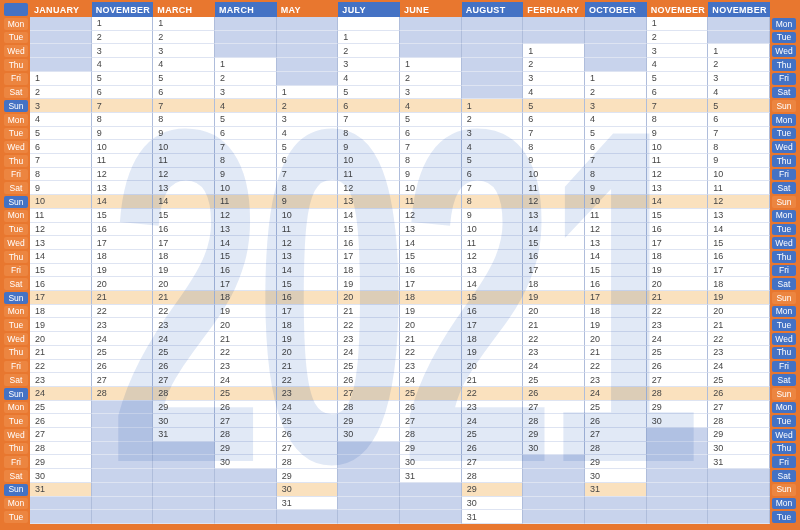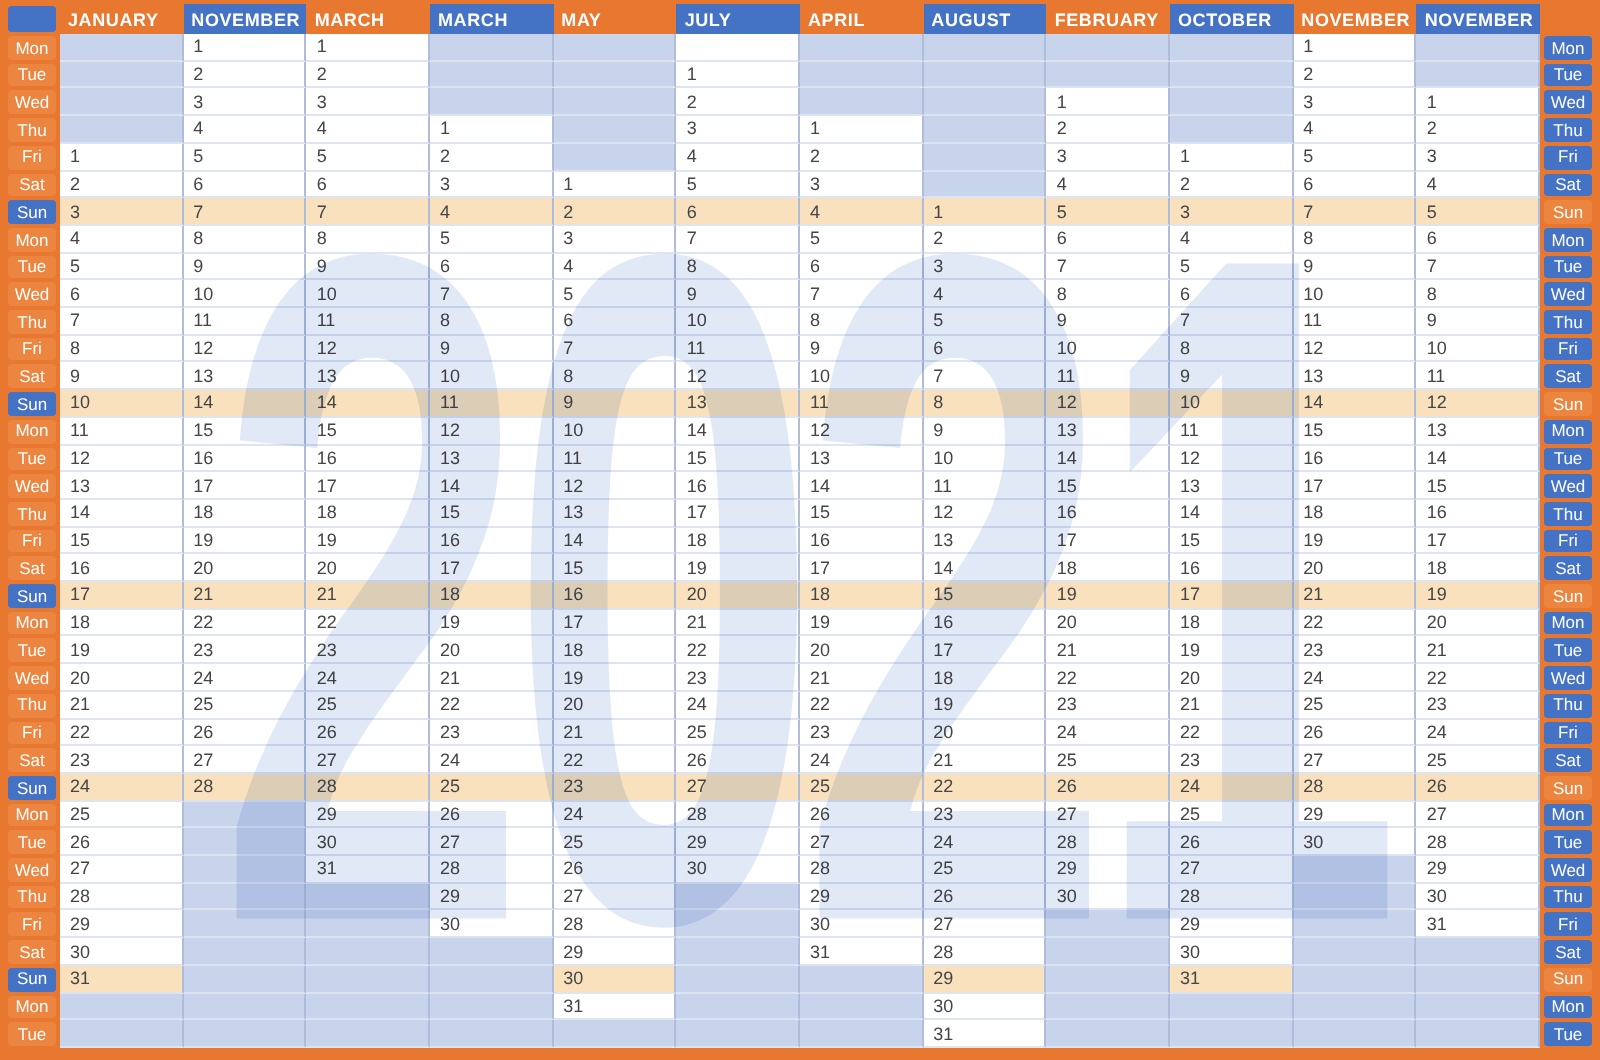--- a/index.html
+++ b/index.html
@@ -63,21 +63,21 @@
 
 <div class="board">
   <div class="grid" id="calendar-grid">
       <div class="chip blue"></div>
       <div class="hdr orange">JANUARY</div>
       <div class="hdr blue">NOVEMBER</div>
       <div class="hdr orange">MARCH</div>
       <div class="hdr blue">MARCH</div>
       <div class="hdr orange">MAY</div>
       <div class="hdr blue">JULY</div>
-      <div class="hdr orange">APRIL</div>
+      <div class="hdr orange">JUNE</div>
       <div class="hdr blue">AUGUST</div>
       <div class="hdr orange">FEBRUARY</div>
       <div class="hdr blue">OCTOBER</div>
       <div class="hdr orange">NOVEMBER</div>
       <div class="hdr blue">NOVEMBER</div>
       <div class="hdr-corner"></div>
       <div class="chip orange">Mon</div>
       <div class="cell out"></div>
       <div class="cell">1</div>
       <div class="cell">1</div>

